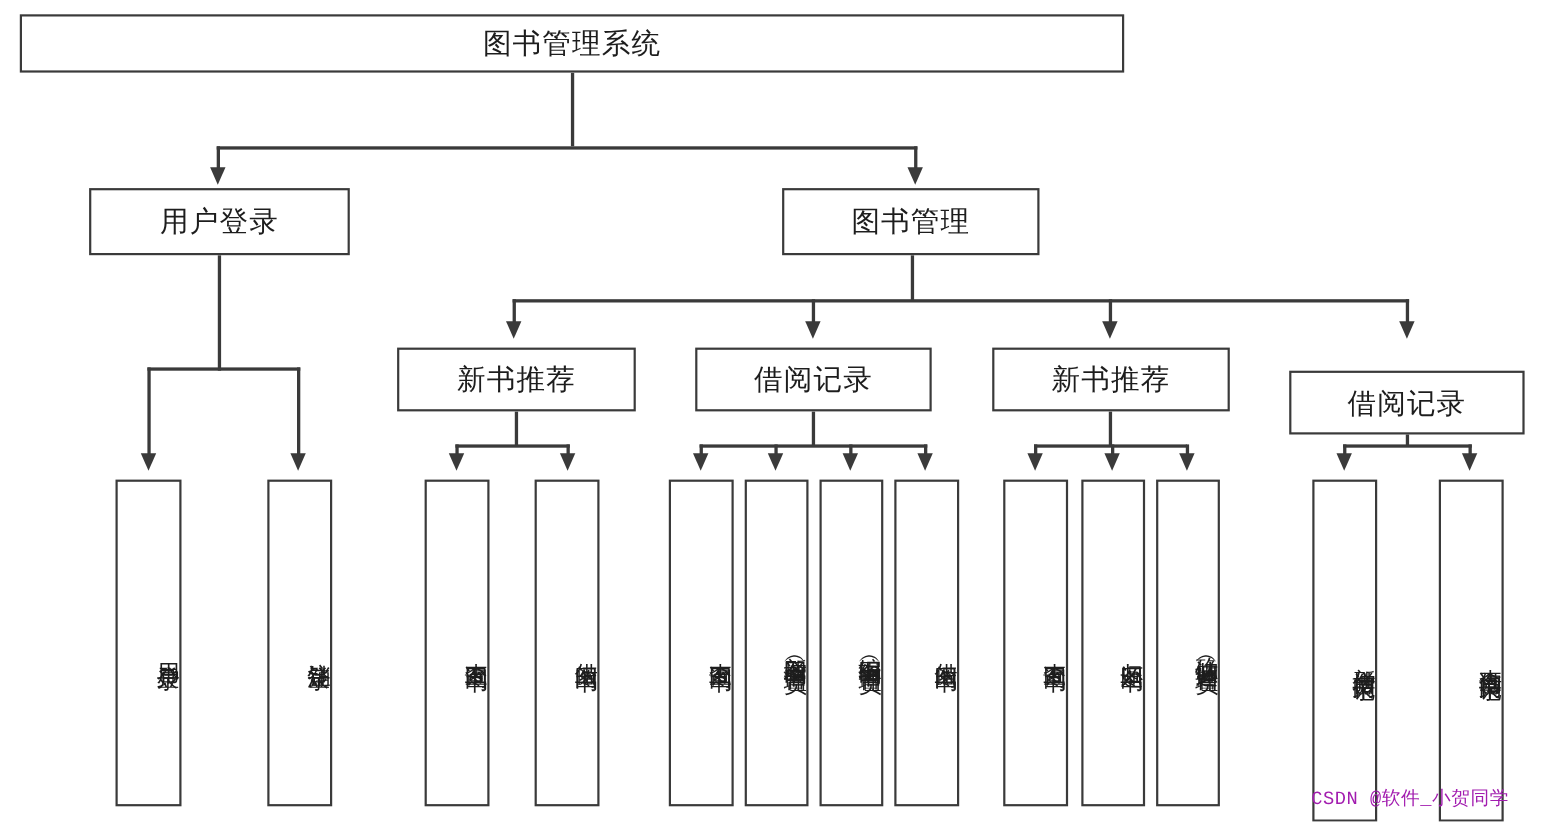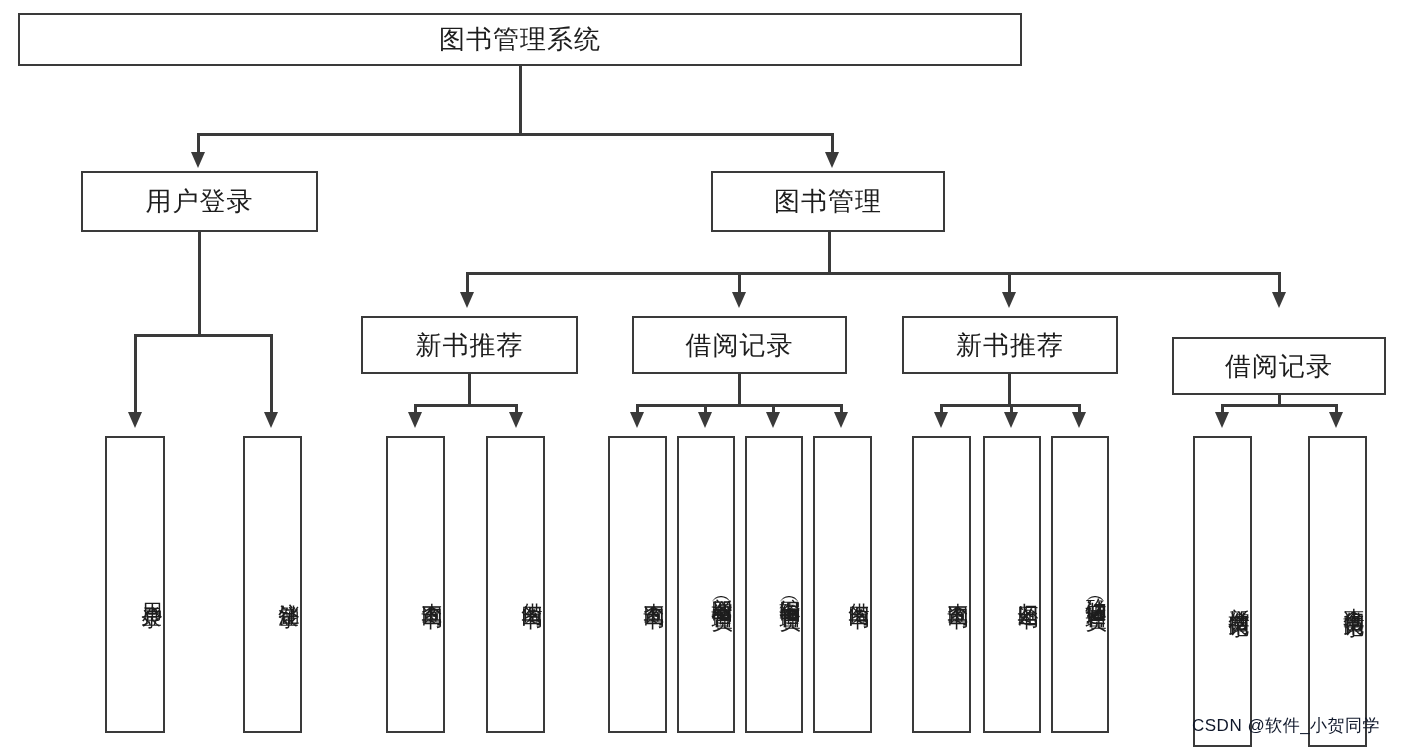--- a/index.html
+++ b/index.html
@@ -53,24 +53,25 @@
   .arrow {
     position: absolute;
     width: 0;
     height: 0;
     border-left: 7px solid transparent;
     border-right: 7px solid transparent;
     border-top: 16px solid #3a3a3a;
   }
   .watermark {
     position: absolute;
-    color: #0f172a;
+    color: #a21caf;
     font-size: 17px;
     letter-spacing: 0.5px;
     white-space: nowrap;
+    font-family: Liberation Mono, monospace;
   }
 </style>
 </head>
 <body>
 
 <div id="canvas">
 
   <div class="edge v" style="left:519px; top:66px; height:67px;"></div>
   <div class="edge h" style="left:197px; top:133px; width:637px;"></div>
   <div class="edge v" style="left:197px; top:133px; height:23px;"></div>

